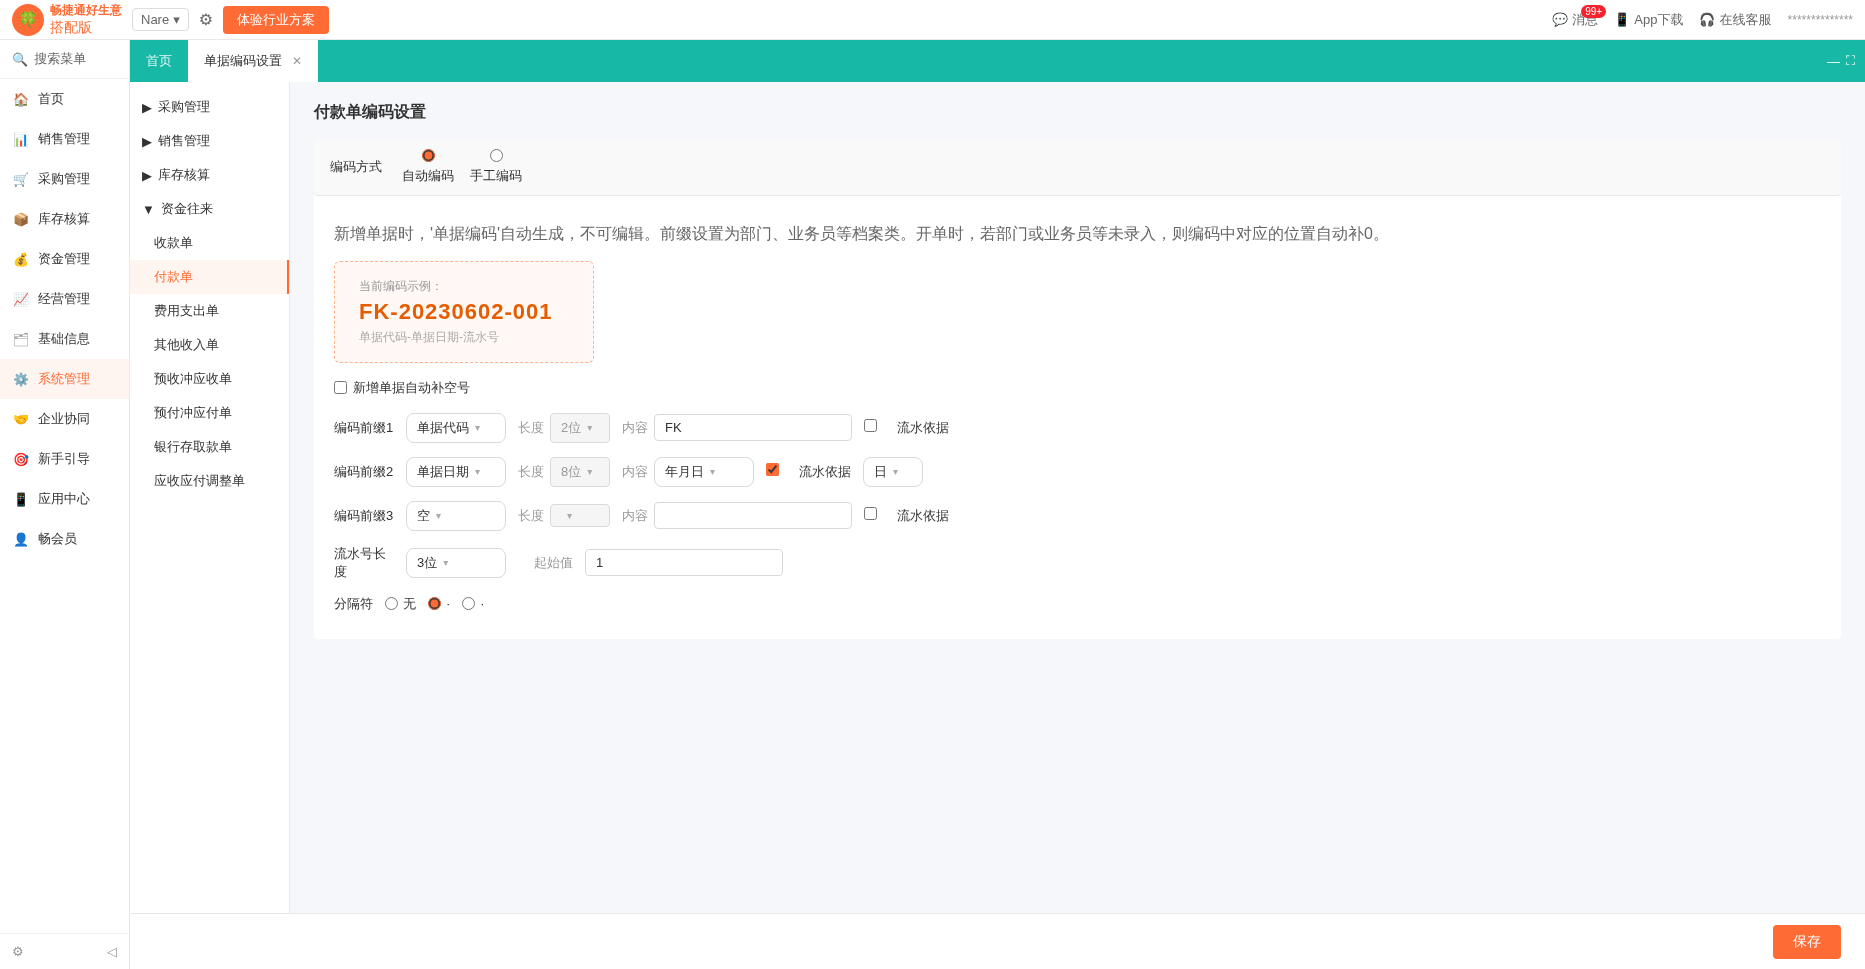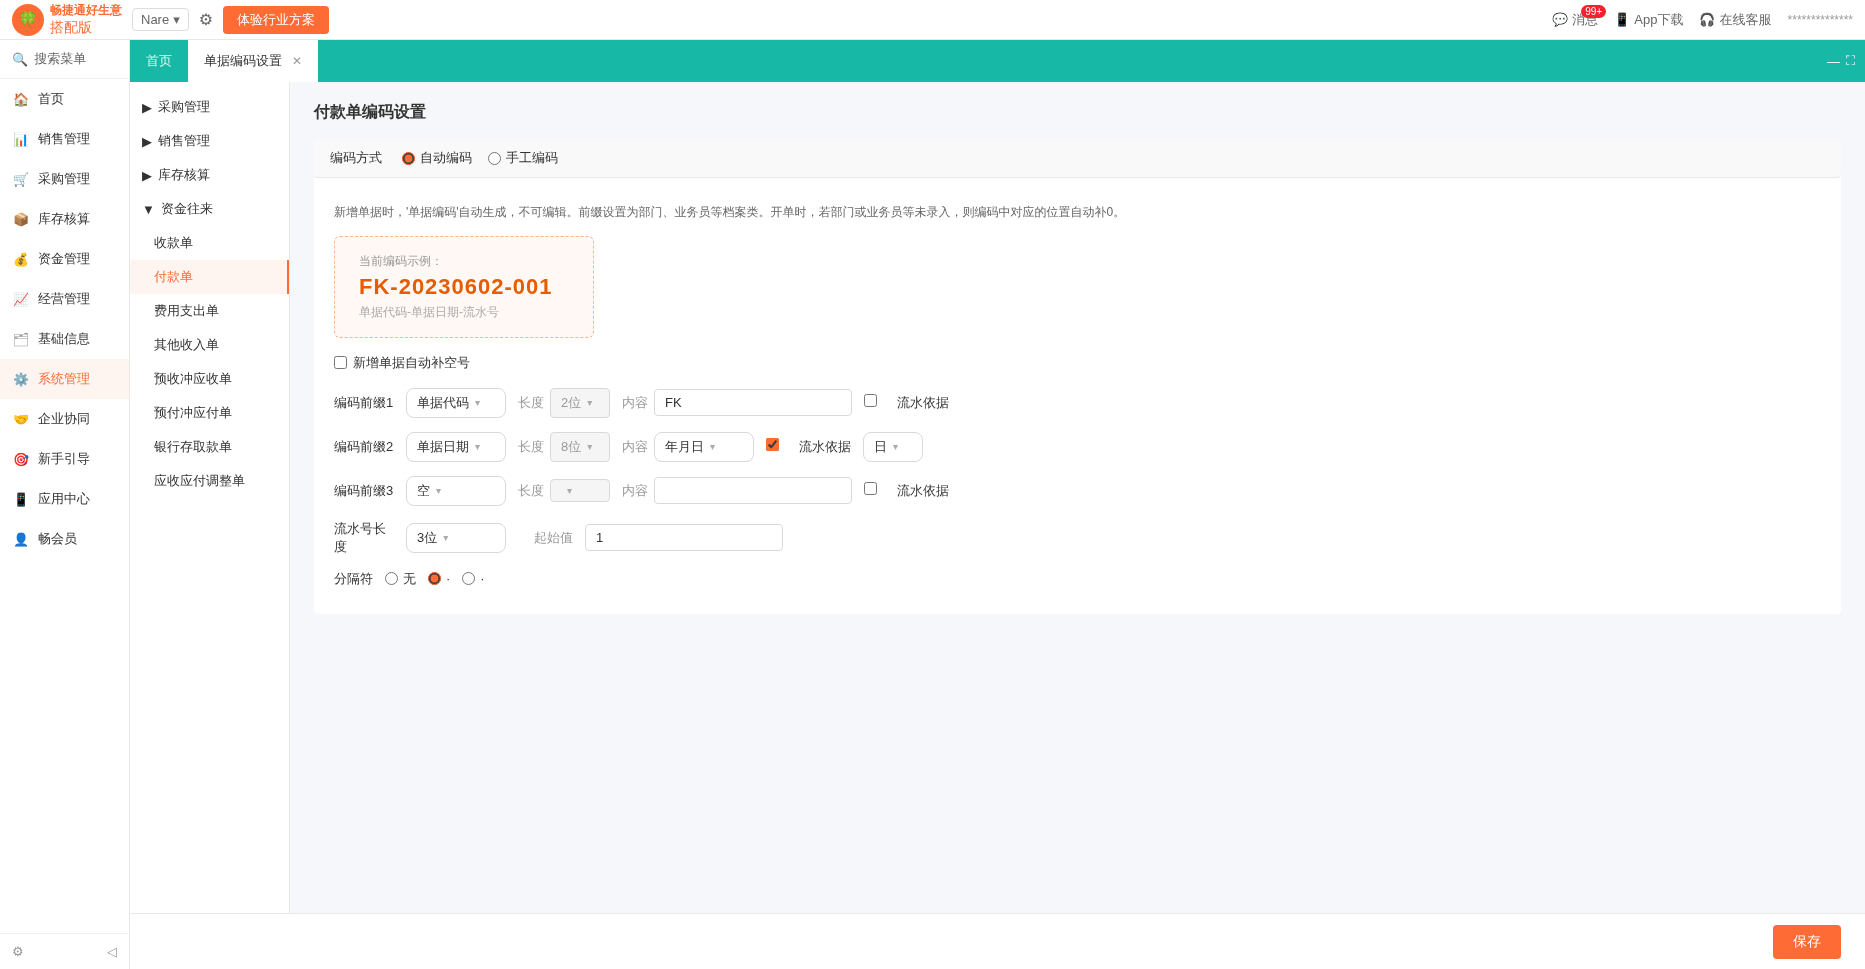--- a/index.html
+++ b/index.html
@@ -48,24 +48,24 @@
     .sub-menu-header { display: flex; align-items: center; gap: 6px; padding: 8px 12px; font-size: 13px; color: #333; cursor: pointer; font-weight: 500; }
     .sub-menu-item { padding: 8px 12px 8px 24px; font-size: 13px; color: #333; cursor: pointer; }
     .sub-menu-item.active { background: #fff5f0; color: #ff6b35; border-right: 2px solid #ff6b35; }
 
     
     .main-content { flex: 1; overflow-y: auto; padding: 20px 24px; background: #f5f7fa; }
     .page-title { font-size: 16px; font-weight: 600; color: #333; margin-bottom: 16px; }
     .encode-method-row { display: flex; align-items: center; gap: 20px; padding: 10px 16px; background: #f9f9f9; border-radius: 4px; border-bottom: 1px solid #e8e8e8; }
     .encode-method-label { font-size: 13px; color: #333; }
     .radio-group { display: flex; align-items: center; gap: 16px; }
-    .radio-item { display: flex; align-items: center; gap: 5px; cursor: pointer; font-size: 13px; }
+    .radio-item { display: flex; align-items: center; gap: 5px; cursor: pointer; font-size: 13px; flex-direction: column; }
     .radio-item input[type="radio"] { accent-color: #ff6b35; }
 
-    .info-text { font-size: 12px; color: #666; margin: 12px 0; line-height: 1.8; }
+    .info-text { font-size: 16px; color: #666; margin: 12px 0; line-height: 1.8; }
 
     
     .code-preview { background: #fff8f5; border: 1.5px dashed #ffb48a; border-radius: 6px; padding: 16px 24px; display: inline-block; margin-bottom: 16px; min-width: 260px; }
     .code-preview-label { font-size: 12px; color: #999; margin-bottom: 4px; }
     .code-preview-value { font-size: 22px; font-weight: bold; color: #e65c00; letter-spacing: 1px; }
     .code-preview-desc { font-size: 12px; color: #aaa; margin-top: 4px; }
 
     
     .checkbox-row { display: flex; align-items: center; gap: 6px; margin-bottom: 16px; font-size: 13px; }
     .checkbox-row input[type="checkbox"] { accent-color: #ff6b35; }

